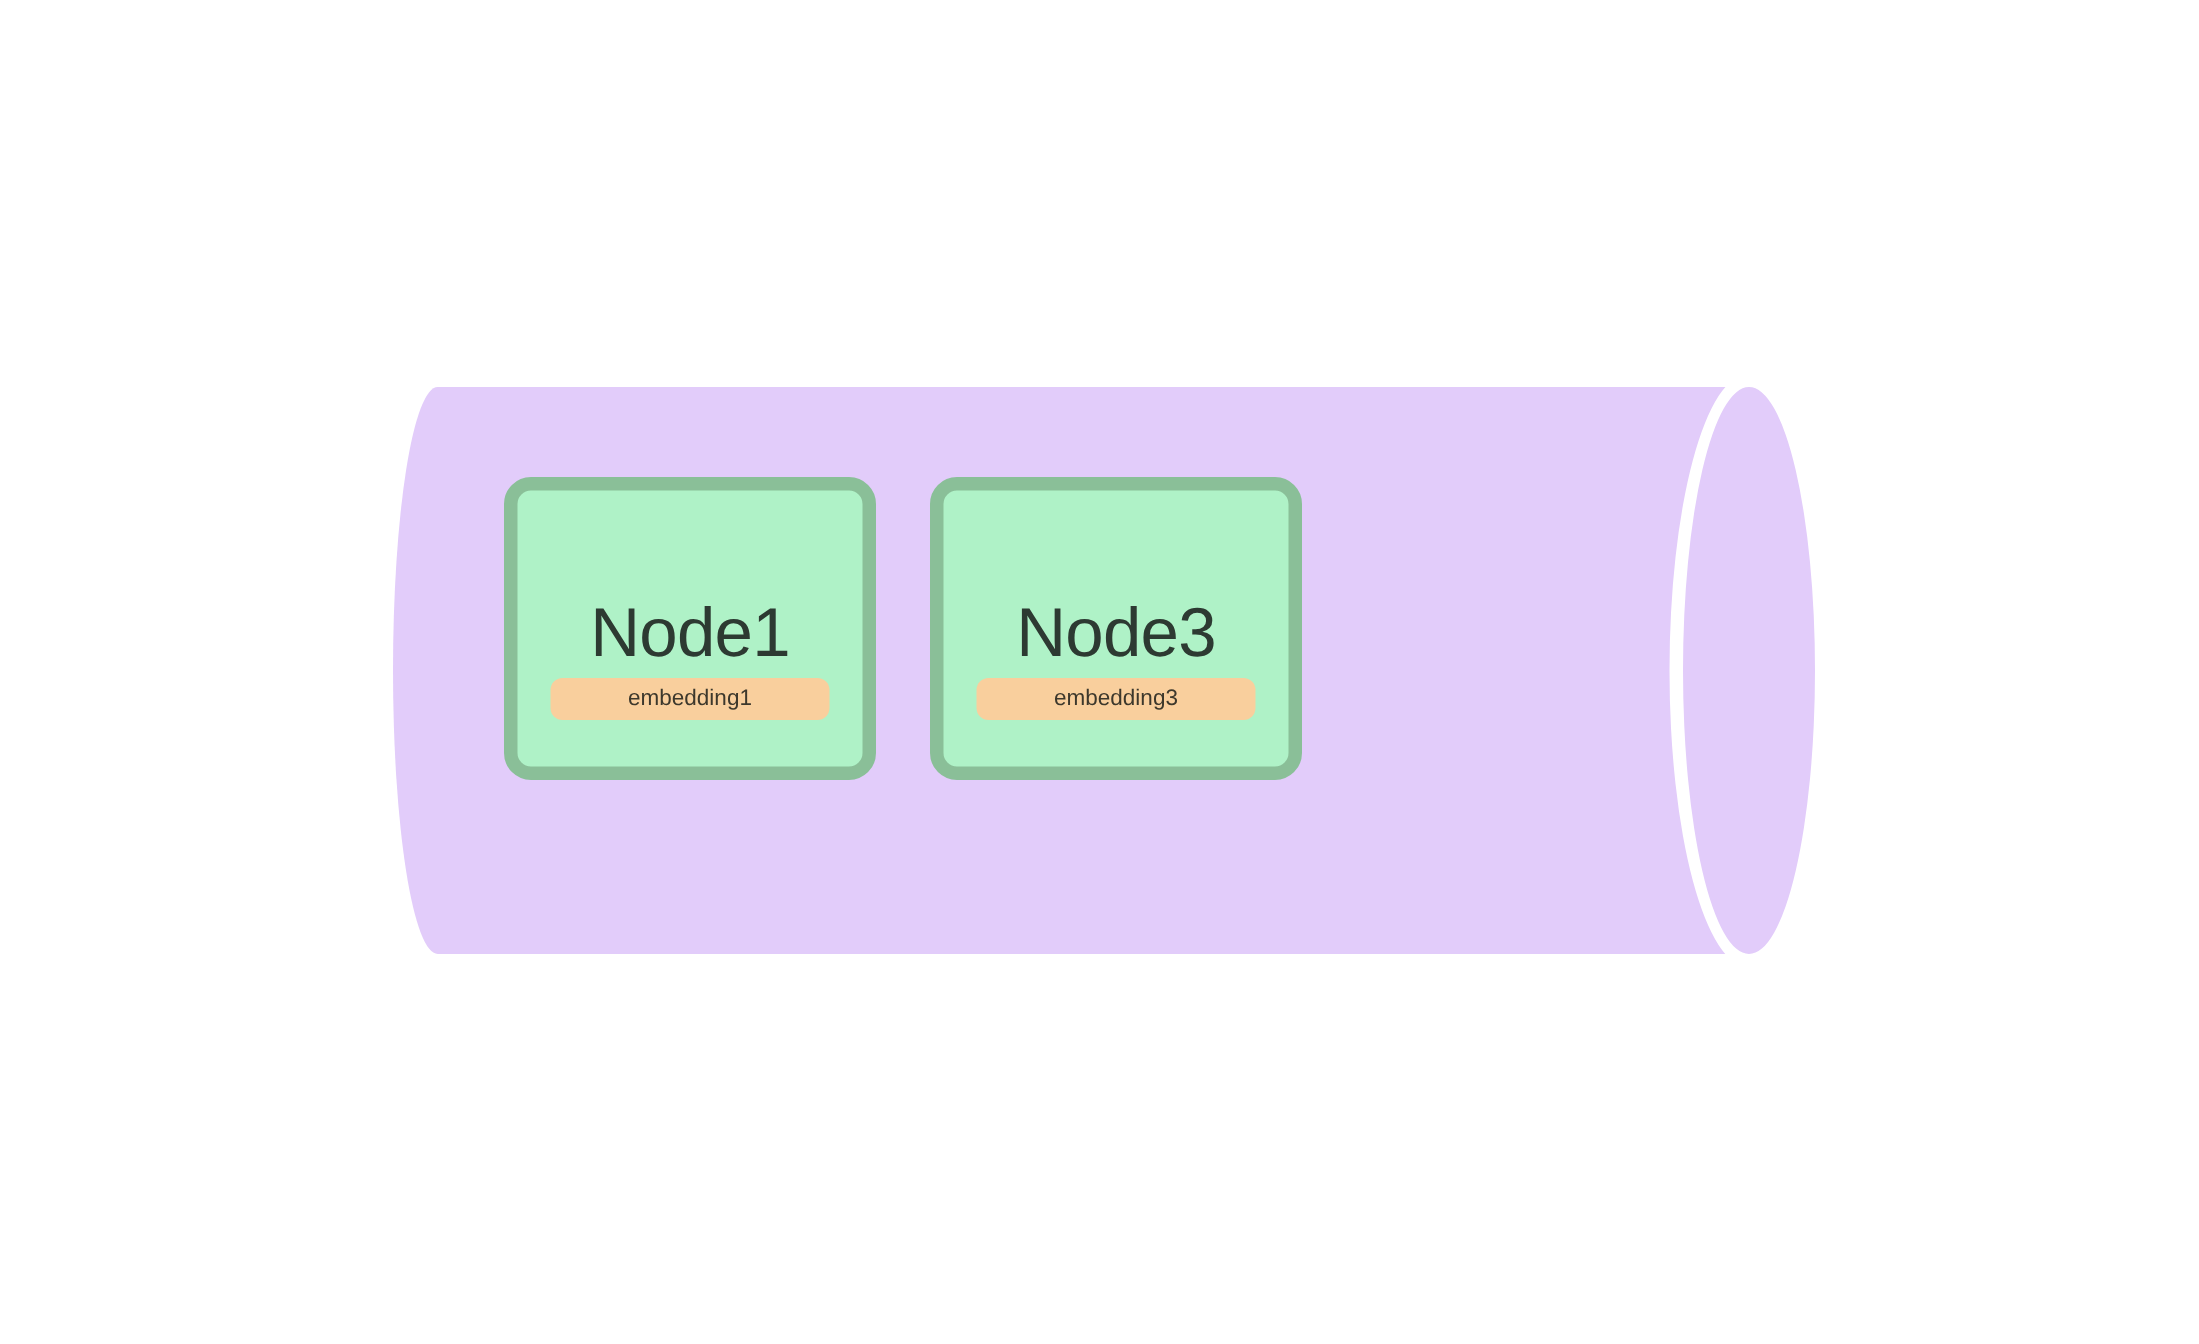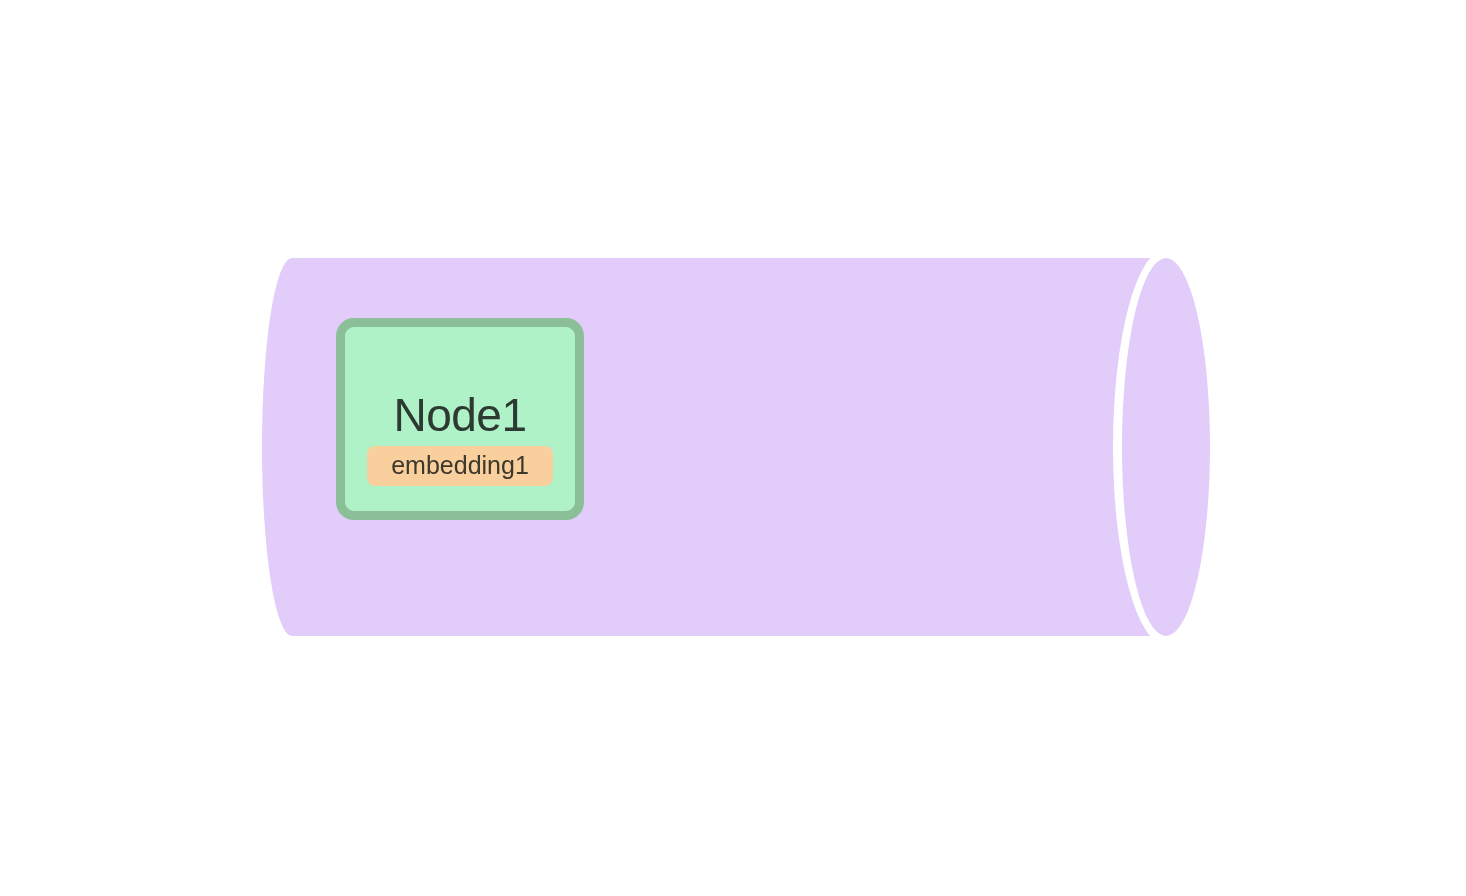--- a/index.html
+++ b/index.html
@@ -77,21 +77,21 @@
     white-space:nowrap;
   }
   .embedding-badge{
     margin-top:5px;
     width:186px;
     box-sizing:border-box;
     padding:5px 0 6px 0;
     background:var(--badge-fill);
     border-radius:8px;
     text-align:center;
-    font-size:25px;
+    font-size:15px;
     font-weight:400;
     color:var(--badge-text);
     white-space:nowrap;
   }
 </style>
 </head>
 <body>
 
 <div class="stage">
 
@@ -99,15 +99,19 @@
   <div class="cylinder-cap"></div>
 
   <div class="nodes-row">
 
     <div class="node-card">
       <div class="node-label">Node1</div>
       <div class="embedding-badge">embedding1</div>
     </div>
 
 
+    <div class="node-card">
+      <div class="node-label">Node3</div>
+      <div class="embedding-badge">embedding3</div>
+    </div>
 
   </div>
 </div>
 
 </body></html>

